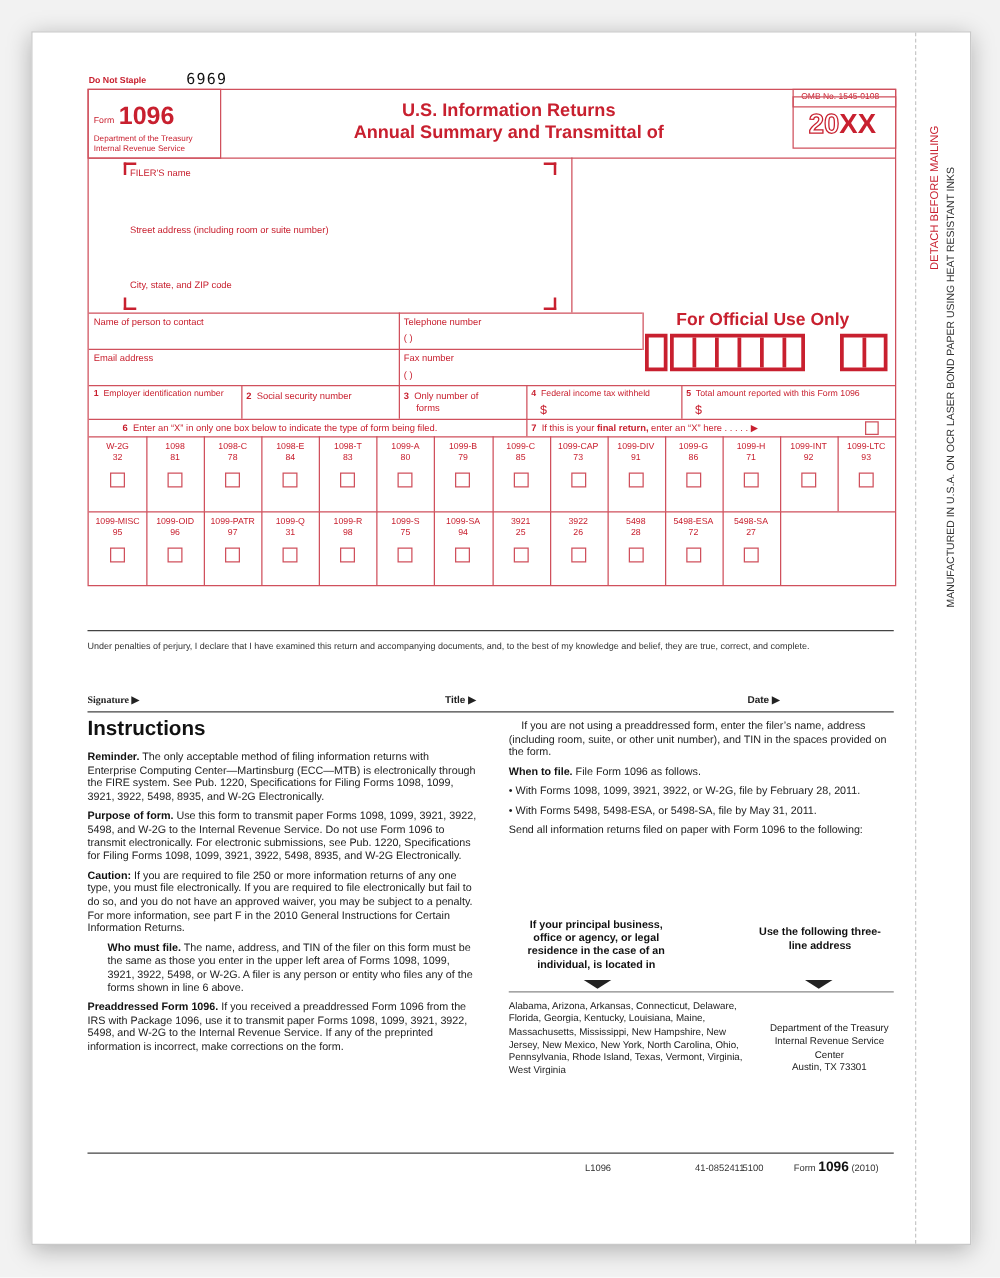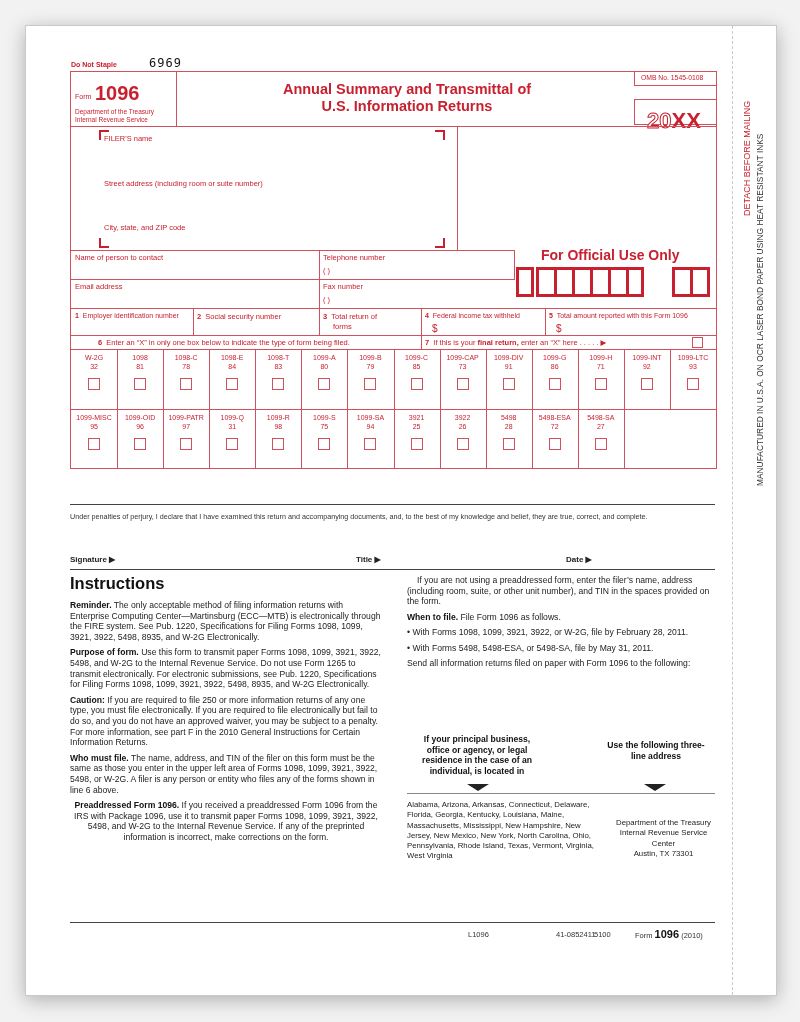--- a/index.html
+++ b/index.html
@@ -56,27 +56,27 @@
 
   <div class="abs frame">
 
     <div class="cell" style="left:-1px;top:-1px;width:107px;height:56px;">
       <span class="lbl t-formword" style="left:4px;top:21px;">Form</span>
       <span class="lbl t-1096" style="left:24px;top:10px;">1096</span>
       <span class="lbl" style="left:4px;top:36px;font-size:6.5px;">Department of the Treasury</span>
       <span class="lbl" style="left:4px;top:44px;font-size:6.5px;">Internal Revenue Service</span>
     </div>
     <div class="abs title" style="left:106px;top:9px;width:460px;">
+      <div>U.S. Information Returns</div>
       <div>Annual Summary and Transmittal of</div>
-      <div>U.S. Information Returns</div>
     </div>
     <div class="cell" style="left:563px;top:-1px;width:83px;height:15px;">
       <span class="lbl" style="left:6px;top:2px;font-size:6.8px;">OMB No. 1545-0108</span>
     </div>
-    <div class="cell" style="left:563px;top:27px;width:83px;height:26px;">
+    <div class="cell" style="left:563px;top:5px;width:83px;height:42px;">
       <span class="abs" style="left:12px;top:8px;"><span class="year20">20</span><span class="yearxx">XX</span></span>
     </div>
     <div class="abs" style="left:0;top:54px;width:645px;border-top:1px solid #d0505c;"></div>
 
     <div class="abs" style="left:386px;top:54px;height:124px;border-left:1px solid #d0505c;"></div>
     <div class="corner" style="left:28px;top:58px;border-top-width:2px;border-left-width:2px;"></div>
     <div class="corner" style="left:364px;top:58px;border-top-width:2px;border-right-width:2px;"></div>
     <div class="corner" style="left:28px;top:166px;border-bottom-width:2px;border-left-width:2px;"></div>
     <div class="corner" style="left:364px;top:166px;border-bottom-width:2px;border-right-width:2px;"></div>
     <span class="lbl" style="left:33px;top:62px;">FILER'S name</span>
@@ -108,21 +108,21 @@
     </div>
 
     <div class="abs" style="left:0;top:236px;width:645px;border-top:1px solid #d0505c;"></div>
     <div class="abs" style="left:122px;top:236px;height:27px;border-left:1px solid #d0505c;"></div>
     <div class="abs" style="left:248px;top:236px;height:27px;border-left:1px solid #d0505c;"></div>
     <div class="abs" style="left:350px;top:236px;height:41px;border-left:1px solid #d0505c;"></div>
     <div class="abs" style="left:474px;top:236px;height:27px;border-left:1px solid #d0505c;"></div>
 
     <span class="lbl" style="left:4px;top:240px;font-size:7px;"><b>1</b>&nbsp; <span>Employer identification number</span></span>
     <span class="lbl" style="left:126px;top:240px;"><b>2</b>&nbsp; <span>Social security number</span></span>
-    <span class="lbl" style="left:252px;top:240px;"><b>3</b>&nbsp; <span>Total return of</span></span>
+    <span class="lbl" style="left:252px;top:240px;"><b>3</b>&nbsp; <span>Only number of</span></span>
     <span class="lbl" style="left:262px;top:250px;">forms</span>
     <span class="lbl" style="left:354px;top:240px;font-size:7px;"><b>4</b>&nbsp; <span>Federal income tax withheld</span></span>
     <span class="lbl" style="left:361px;top:251px;font-size:10px;">$</span>
     <span class="lbl" style="left:478px;top:240px;font-size:7px;"><b>5</b>&nbsp; <span>Total amount reported with this Form 1096</span></span>
     <span class="lbl" style="left:485px;top:251px;font-size:10px;">$</span>
 
     <div class="abs" style="left:0;top:263px;width:645px;border-top:1px solid #d0505c;"></div>
     <span class="lbl" style="left:4px;top:266px;margin-left:23px;"><b>6</b>&nbsp; <span>Enter an “X” in only one box below to indicate the type of form being filed.</span></span>
     <span class="lbl" style="left:354px;top:266px;"><b>7</b>&nbsp; <span>If this is your </span><b>final return,</b><span> enter an “X” here . . . . .</span> <span>▶</span></span>
     <div class="cb" style="left:621px;top:265px;width:11px;height:11px;"></div>
@@ -286,32 +286,32 @@
         <div class="abs" style="left: 414.643px; top: 0px; height: 100%; border-left: 1px solid rgb(208, 80, 92);"></div>
         <div class="abs" style="left: 460.714px; top: 0px; height: 100%; border-left: 1px solid rgb(208, 80, 92);"></div>
         <div class="abs" style="left: 506.786px; top: 0px; height: 100%; border-left: 1px solid rgb(208, 80, 92);"></div>
         <div class="abs" style="left: 552.857px; top: 0px; height: 100%; border-left: 1px solid rgb(208, 80, 92);"></div>
       </div>
   </div>
 
   <div class="hr" style="left:44px;top:478px;width:645px;border-top-width:1.5px;"></div>
   <div class="abs perjury">Under penalties of perjury, I declare that I have examined this return and accompanying documents, and, to the best of my knowledge and belief, they are true, correct, and complete.</div>
 
-  <span class="abs sig" style="left:44px;">Signature ▶</span>
+  <span class="abs sig" style="left:44px;font-family:Liberation Serif, serif;">Signature ▶</span>
   <span class="abs sig" style="left:330px;">Title ▶</span>
-  <span class="abs sig" style="left:540px;text-align:right;">Date ▶</span>
+  <span class="abs sig" style="left:572px;text-align:right;">Date ▶</span>
   <div class="hr" style="left:44px;top:543px;width:645px;border-top-width:1.5px;"></div>
 
   <div class="abs h2" style="left:44px;top:548px;">Instructions</div>
   <div class="abs" style="left:44px;top:574px;width:312px;">
     <p class="para" style="margin:0 0 5px 0;"><b>Reminder.</b><span> The only acceptable method of filing information returns with Enterprise Computing Center—Martinsburg (ECC—MTB) is electronically through the FIRE system. See Pub. 1220, Specifications for Filing Forms 1098, 1099, 3921, 3922, 5498, 8935, and W-2G Electronically.</span></p>
-    <p class="para" style="margin:0 0 5px 0;"><b>Purpose of form.</b><span> Use this form to transmit paper Forms 1098, 1099, 3921, 3922, 5498, and W-2G to the Internal Revenue Service. Do not use Form 1265 to transmit electronically. For electronic submissions, see Pub. 1220, Specifications for Filing Forms 1098, 1099, 3921, 3922, 5498, 8935, and W-2G Electronically.</span></p>
+    <p class="para" style="margin:0 0 5px 0;"><b>Purpose of form.</b><span> Use this form to transmit paper Forms 1098, 1099, 3921, 3922, 5498, and W-2G to the Internal Revenue Service. Do not use Form 1096 to transmit electronically. For electronic submissions, see Pub. 1220, Specifications for Filing Forms 1098, 1099, 3921, 3922, 5498, 8935, and W-2G Electronically.</span></p>
     <p class="para" style="margin:0 0 5px 0;"><b>Caution:</b><span> If you are required to file 250 or more information returns of any one type, you must file electronically. If you are required to file electronically but fail to do so, and you do not have an approved waiver, you may be subject to a penalty. For more information, see part F in the 2010 General Instructions for Certain Information Returns.</span></p>
-    <p class="para" style="margin:0 0 5px 0;"><b>Who must file.</b><span> The name, address, and TIN of the filer on this form must be the same as those you enter in the upper left area of Forms 1098, 1099, 3921, 3922, 5498, or W-2G. A filer is any person or entity who files any of the forms shown in line 6 above.</span></p>
-    <p class="para" style="margin:0;text-align:center;"><b>Preaddressed Form 1096.</b><span> If you received a preaddressed Form 1096 from the IRS with Package 1096, use it to transmit paper Forms 1098, 1099, 3921, 3922, 5498, and W-2G to the Internal Revenue Service. If any of the preprinted information is incorrect, make corrections on the form.</span></p>
+    <p class="para" style="margin:0 0 5px 16px;"><b>Who must file.</b><span> The name, address, and TIN of the filer on this form must be the same as those you enter in the upper left area of Forms 1098, 1099, 3921, 3922, 5498, or W-2G. A filer is any person or entity who files any of the forms shown in line 6 above.</span></p>
+    <p class="para" style="margin:0;"><b>Preaddressed Form 1096.</b><span> If you received a preaddressed Form 1096 from the IRS with Package 1096, use it to transmit paper Forms 1098, 1099, 3921, 3922, 5498, and W-2G to the Internal Revenue Service. If any of the preprinted information is incorrect, make corrections on the form.</span></p>
   </div>
 
   <div class="abs" style="left:381px;top:549px;width:308px;">
     <p class="para" style="margin:0 0 5px 0;text-indent:10px;">If you are not using a preaddressed form, enter the filer’s name, address (including room, suite, or other unit number), and TIN in the spaces provided on the form.</p>
     <p class="para" style="margin:0 0 5px 0;"><b>When to file.</b><span> File Form 1096 as follows.</span></p>
     <p class="para" style="margin:0 0 5px 0;">•  With Forms 1098, 1099, 3921, 3922, or W-2G, file by February 28, 2011.</p>
     <p class="para" style="margin:0 0 4px 0;">•  With Forms 5498, 5498-ESA, or 5498-SA, file by May 31, 2011.</p>
     <p class="para" style="margin:0;">Send all information returns filed on paper with Form 1096 to the following:</p>
   </div>
   <div class="abs where-head" style="left:386px;top:708px;width:130px;">If your principal business, office or agency, or legal residence in the case of an individual, is located in</div>

